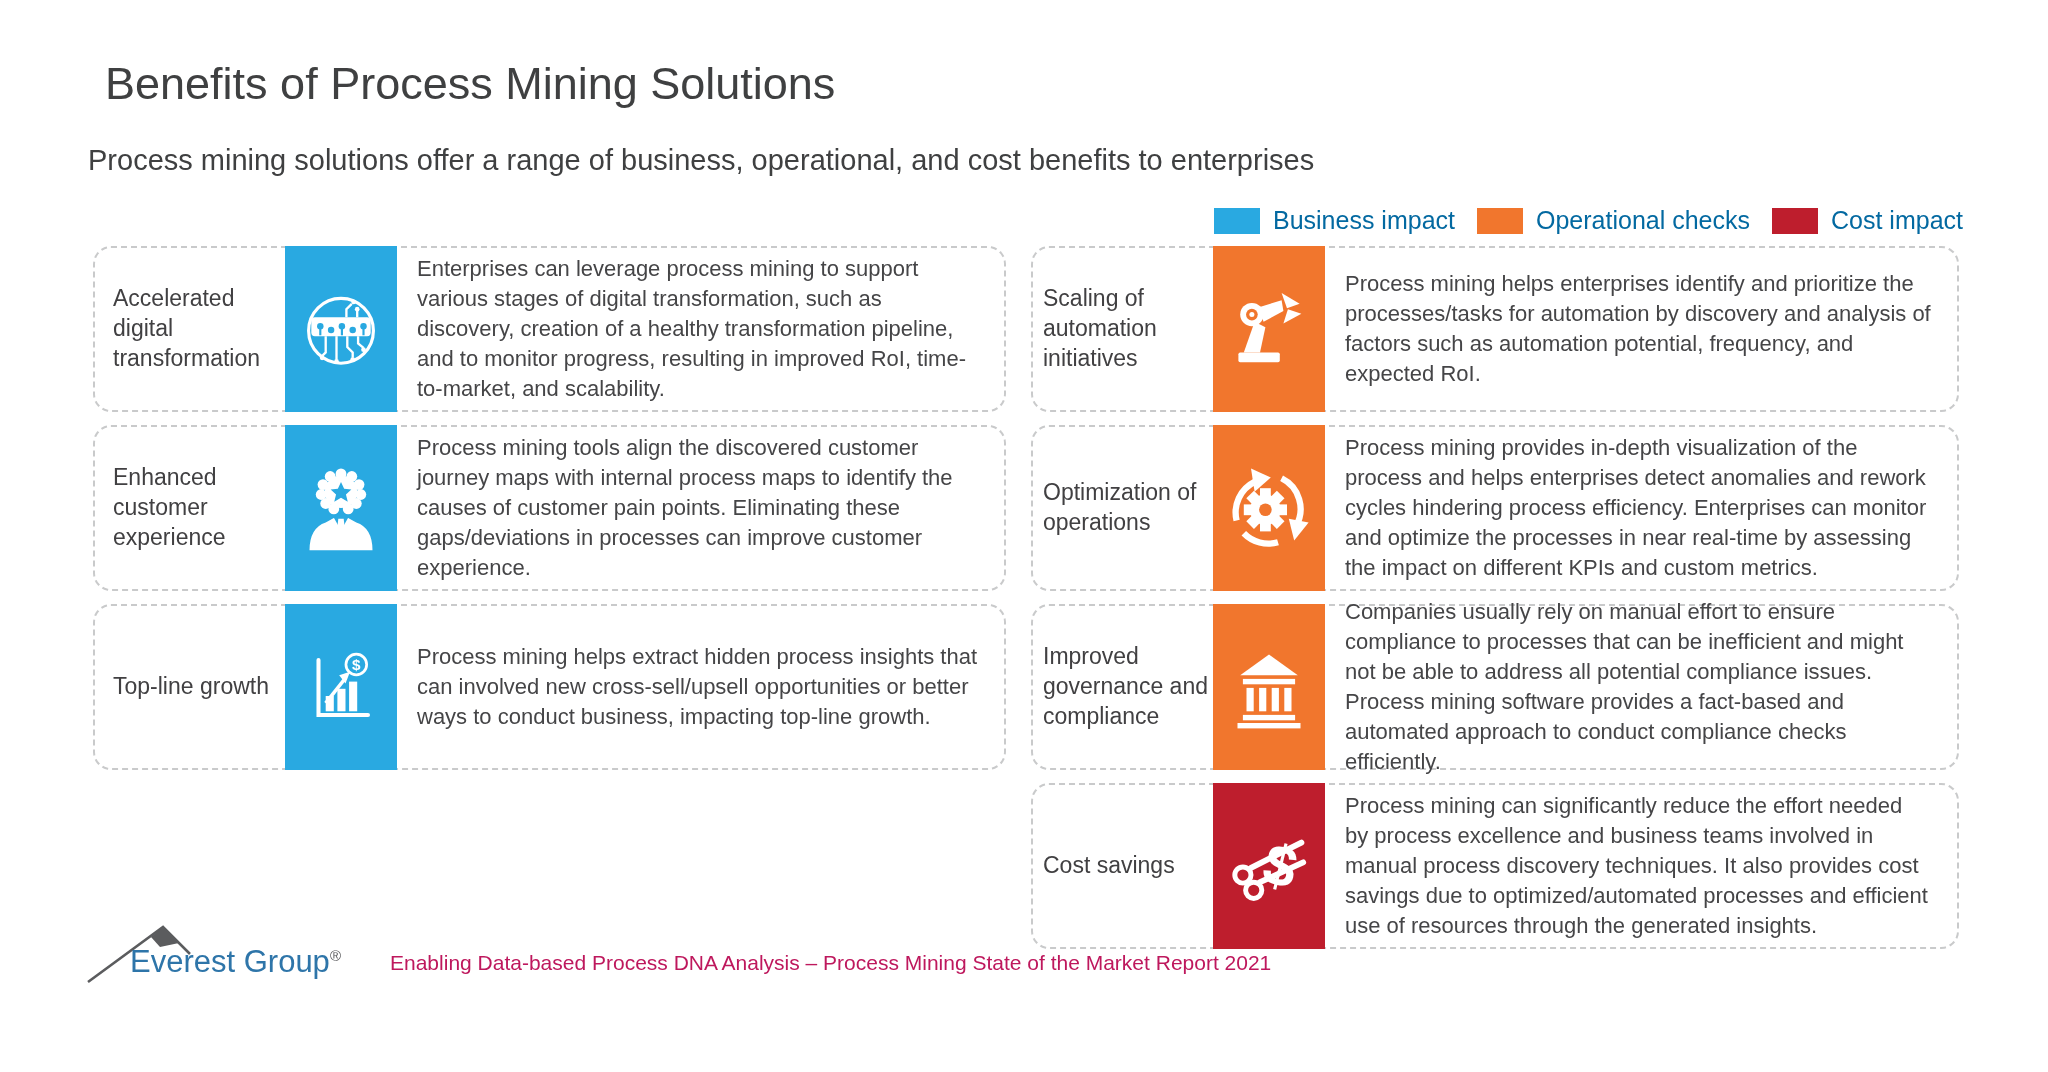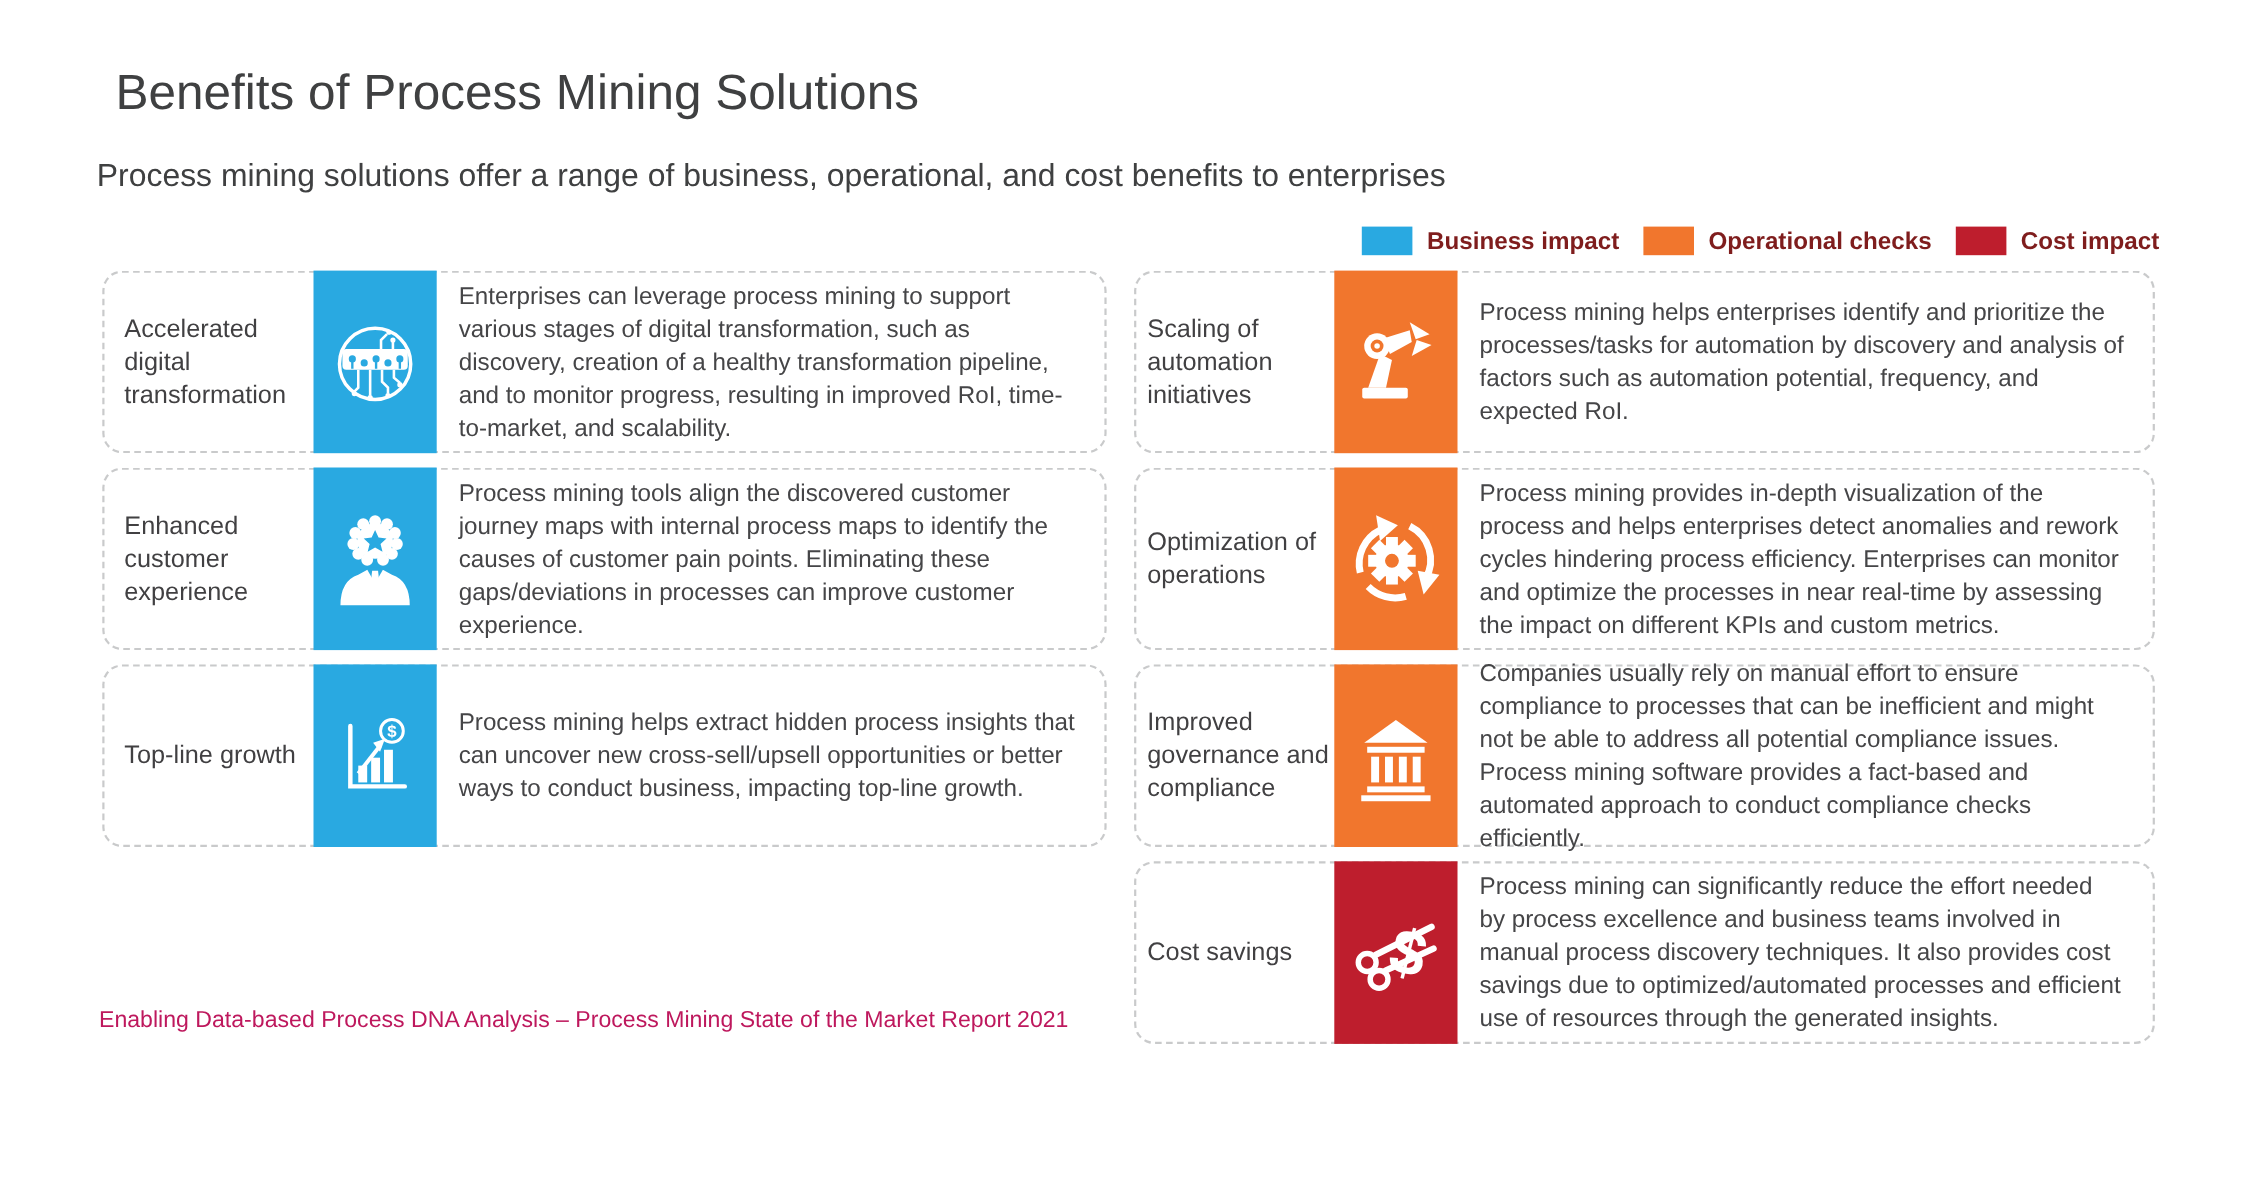--- a/index.html
+++ b/index.html
@@ -5,21 +5,21 @@
   html,body{margin:0;padding:0;background:#ffffff;}
   body{font-family:"Liberation Sans",sans-serif;color:#414042;}
   .slide{position:relative;width:2048px;height:1072px;background:#ffffff;overflow:hidden;}
 
   .title{position:absolute;left:88px;top:58px;font-size:45px;font-weight:400;color:#3f4041;margin-left:17px;}
   .subtitle{position:absolute;left:88px;top:144px;font-size:29px;font-weight:400;color:#3f4041;}
 
   .legend{position:absolute;top:206px;right:85px;display:flex;align-items:center;gap:22px;}
   .legend-item{display:flex;align-items:center;gap:13px;}
   .legend-swatch{width:46px;height:26px;display:inline-block;}
-  .legend-label{font-size:22px;color:#7f1d1d;font-weight:bold;}
+  .legend-label{font-size:25px;color:#0369a1;}
 
   .cols{position:absolute;left:93px;top:246px;display:flex;gap:25px;}
   .col{display:flex;flex-direction:column;gap:13px;}
   .col.left{width:913px;}
   .col.right{width:928px;}
 
   .card{display:flex;align-items:stretch;height:166px;box-sizing:border-box;
         border:2px dashed #c9cacb;border-radius:18px;background:#fff;}
   .card-label{display:flex;align-items:center;font-size:23px;line-height:1.3;color:#414042;box-sizing:border-box;}
   .col.left  .card-label{width:190px;padding-left:18px;}
@@ -132,21 +132,21 @@
               <path d="M25,20 V81 H80" stroke="#fff" stroke-width="4.5" fill="none" stroke-linecap="round"></path>
 <rect x="33" y="60" width="9" height="17" fill="#fff"></rect>
               <rect x="46" y="52" width="9" height="25" fill="#fff"></rect>
               <rect x="59" y="44" width="9" height="33" fill="#fff"></rect>
 <path d="M33,68 L55,40" stroke="#fff" stroke-width="4" fill="none"></path>
               <polygon points="60,33 48,37 55,46" fill="#fff"></polygon>
 <circle cx="67" cy="25" r="11.5" fill="none" stroke="#fff" stroke-width="3"></circle>
 <text x="67" y="31.5" font-size="17" font-weight="bold" fill="#fff" text-anchor="middle" font-family="Liberation Sans, sans-serif">$</text>
             </svg>
           </div>
-          <div class="card-desc">Process mining helps extract hidden process insights that can uncover new cross-sell/upsell opportunities or better ways to conduct business, impacting top-line growth.</div>
+          <div class="card-desc">Process mining helps extract hidden process insights that can involved new cross-sell/upsell opportunities or better ways to conduct business, impacting top-line growth.</div>
         </div>
       </div>
     <div class="col right" id="col-right">
         <div class="card">
           <div class="card-label">Scaling of automation initiatives</div>
           <div class="card-icon" style="background: rgb(241, 118, 45);">
             <svg viewBox="0 0 100 100">
               <g fill="#fff">
                 <rect x="16" y="76" width="46" height="11" rx="2"></rect>
 <polygon points="22,76 34,42 46,48 40,76"></polygon>
@@ -214,16 +214,23 @@
 <circle cx="33" cy="77" r="9" fill="none" stroke="#fff" stroke-width="5.5"></circle>
 <text x="63" y="72" font-size="64" font-weight="bold" fill="#fff" text-anchor="middle" transform="rotate(14 63 48)" font-family="Liberation Sans, sans-serif">$</text>
             </svg>
           </div>
           <div class="card-desc">Process mining can significantly reduce the effort needed by process excellence and business teams involved in manual process discovery techniques. It also provides cost savings due to optimized/automated processes and efficient use of resources through the generated insights.</div>
         </div>
       </div>
   </div>
 
   <div class="footer">
+    <div class="logo">
+      <svg class="logo-mountain" viewBox="0 0 128 68">
+        <path d="M2,66 L77,11 L104,38" stroke="#5b5c5e" stroke-width="2.6" fill="none"></path>
+        <polygon points="77,11 93,27 74,31 65,21" fill="#5b5c5e"></polygon>
+      </svg>
+      <span class="logo-text"><span>Everest Group</span><sup>®</sup></span>
+    </div>
     <span class="footer-source">Enabling Data-based Process DNA Analysis – Process Mining State of the Market Report 2021</span>
   </div>
 
 </div>
 
 </body></html>

